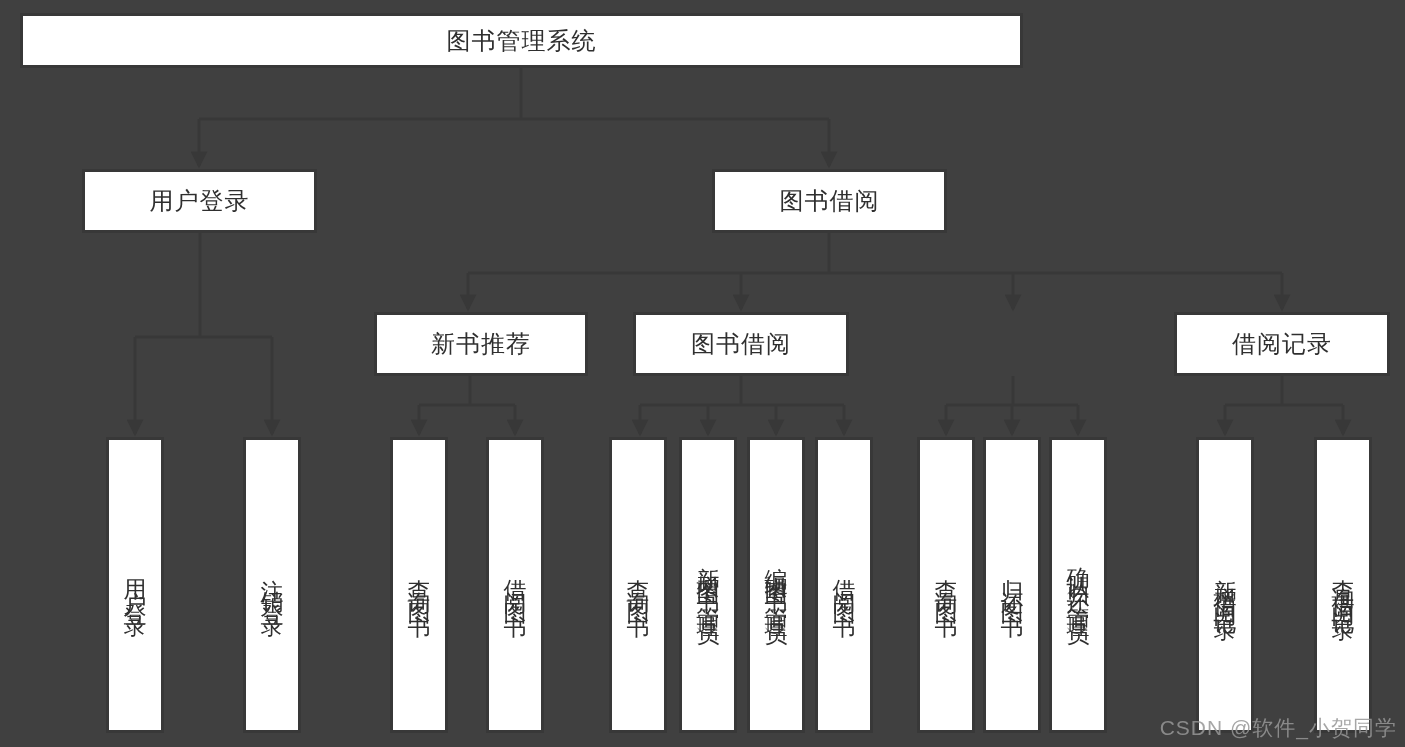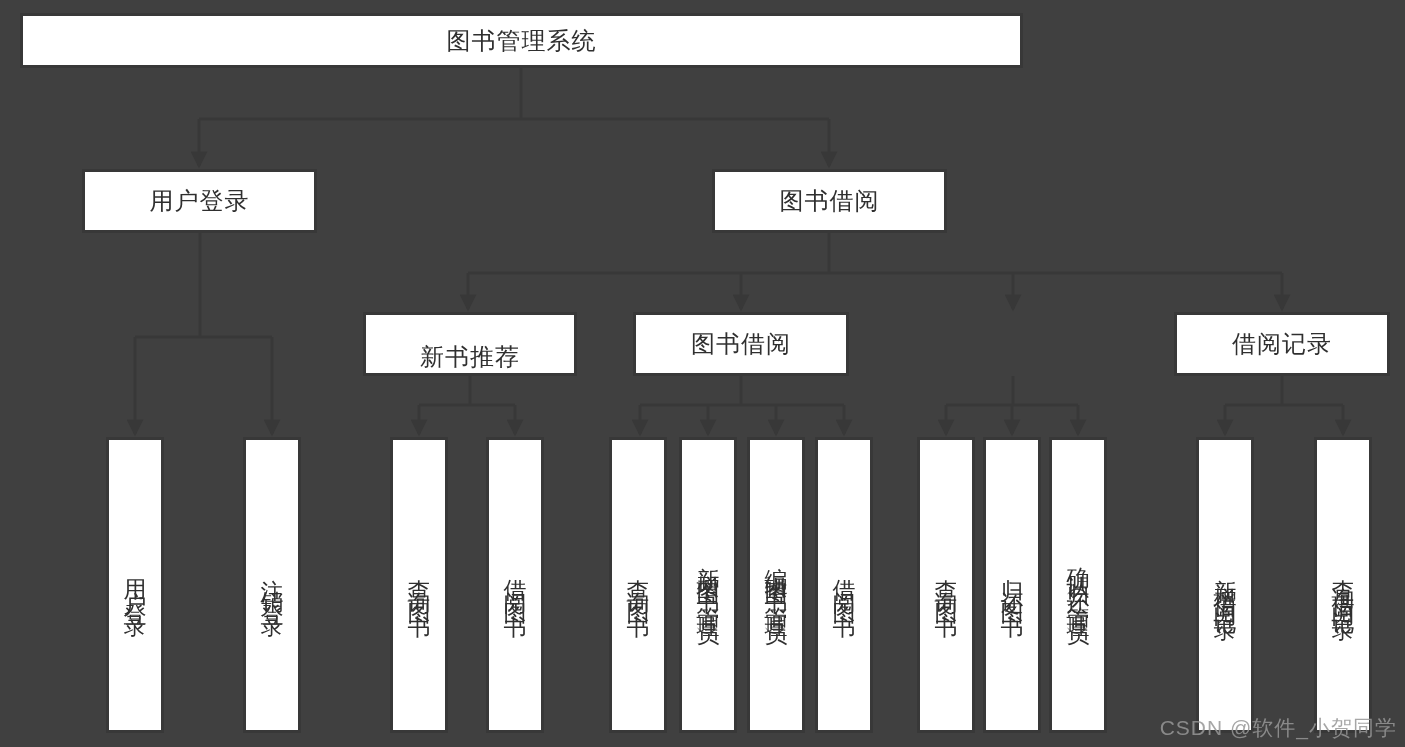--- a/index.html
+++ b/index.html
@@ -31,21 +31,21 @@
 
   
   .root{left:20px;top:13px;width:1003px;height:55px;}
 
   
   .l1-login{left:82px;top:169px;width:235px;height:64px;}
   .l1-mgmt{left:712px;top:169px;width:235px;height:64px;}
 
   
   .l2{top:312px;height:64px;width:216px;}
-  .l2-newbooks{left:363px;width:214px;align-items:flex-end;}
+  .l2-newbooks{left:374px;width:214px;}
   .l2-borrow{left:633px;justify-content:center;}
   .l2-current{left:905px;}
   .l2-history{left:1174px;}
 
   
   .vbox{top:437px;width:58px;height:296px;}
   .vtext{
     writing-mode:vertical-rl;
     text-orientation:mixed;
     font-size:23px;

